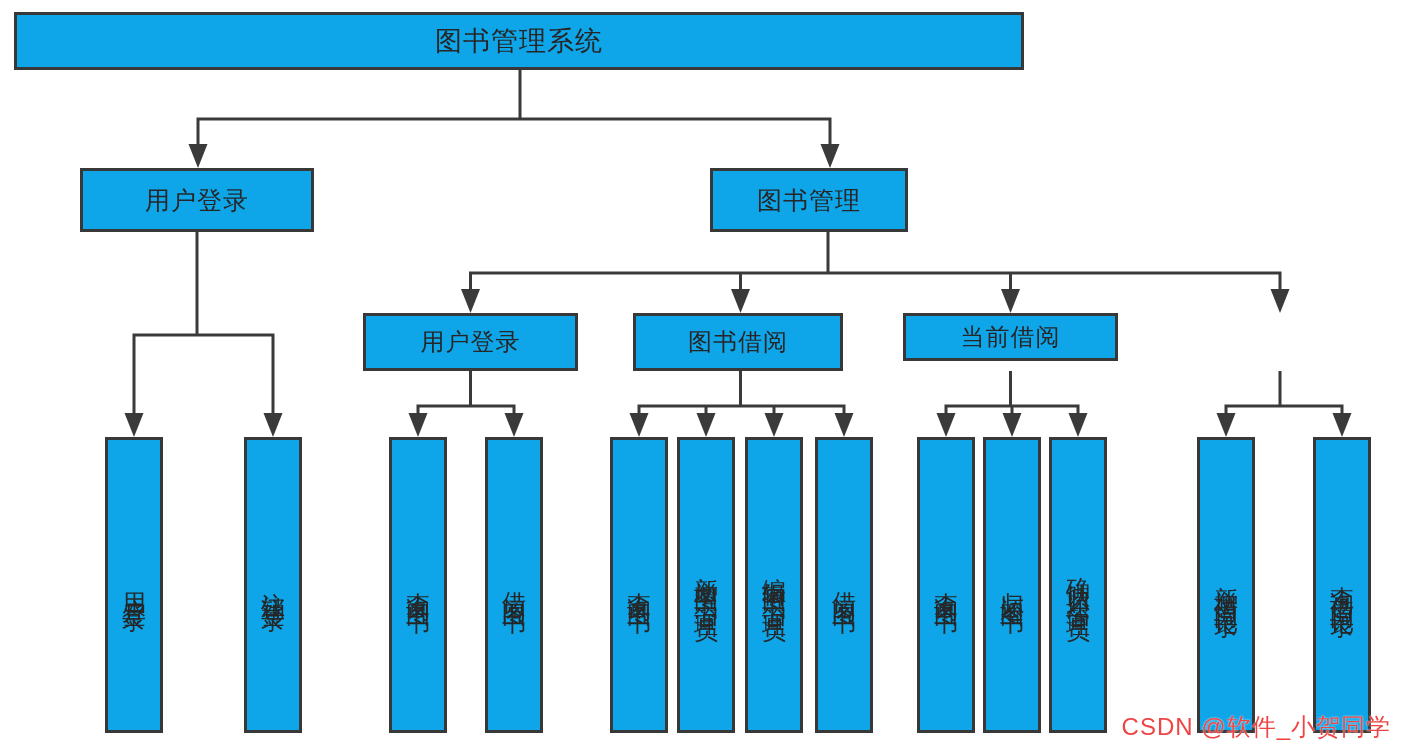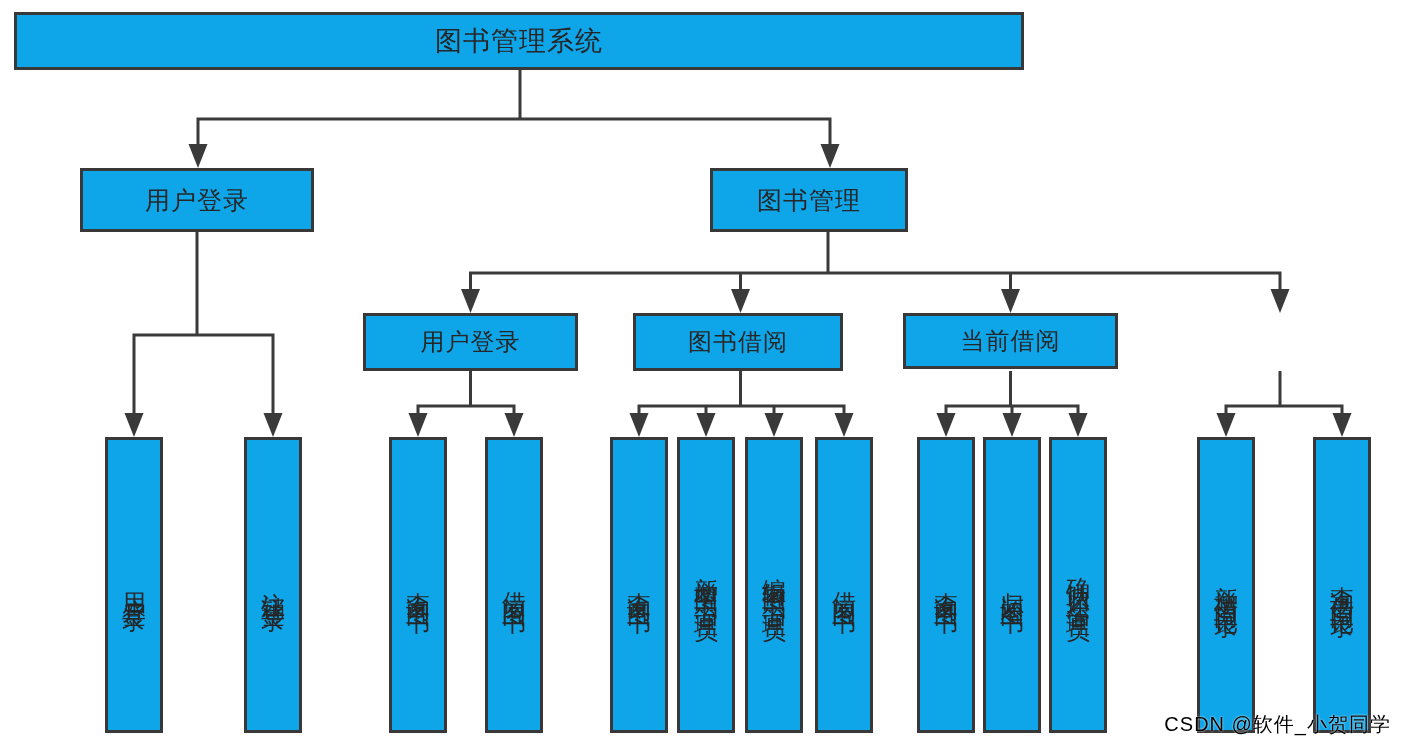--- a/index.html
+++ b/index.html
@@ -29,22 +29,22 @@
     writing-mode:vertical-rl;
     text-orientation:mixed;
     font-size:24px;
     letter-spacing:6px;
     line-height:1;
     white-space:nowrap;
   }
   .watermark{
     position:absolute;
     right:14px;top:711px;
-    font-size:20px;
-    color:#000000;
+    font-size:24px;
+    color:#ef4444;
     letter-spacing:1px;
     z-index:5;
     text-shadow:0 0 2px #ffffff;
   }
 </style>
 </head>
 <body>
 
 <div class="stage">
 
@@ -100,21 +100,21 @@
   <div class="box" style="left:710px;top:168px;width:198px;height:64px">
     <span class="l2-label">图书管理</span>
   </div>
 
   <div class="box" style="left:363px;top:313px;width:215px;height:58px">
     <span class="l3-label">用户登录</span>
   </div>
   <div class="box" style="left:633px;top:313px;width:210px;height:58px">
     <span class="l3-label">图书借阅</span>
   </div>
-  <div class="box" style="left:903px;top:313px;width:215px;height:56px">
+  <div class="box" style="left:903px;top:313px;width:215px;height:48px">
     <span class="l3-label">当前借阅</span>
   </div>
 
   <div class="box vbox" style="left:105px">
     <span class="vlabel">用户登录</span>
   </div>
   <div class="box vbox" style="left:244px">
     <span class="vlabel">注销登录</span>
   </div>
 

